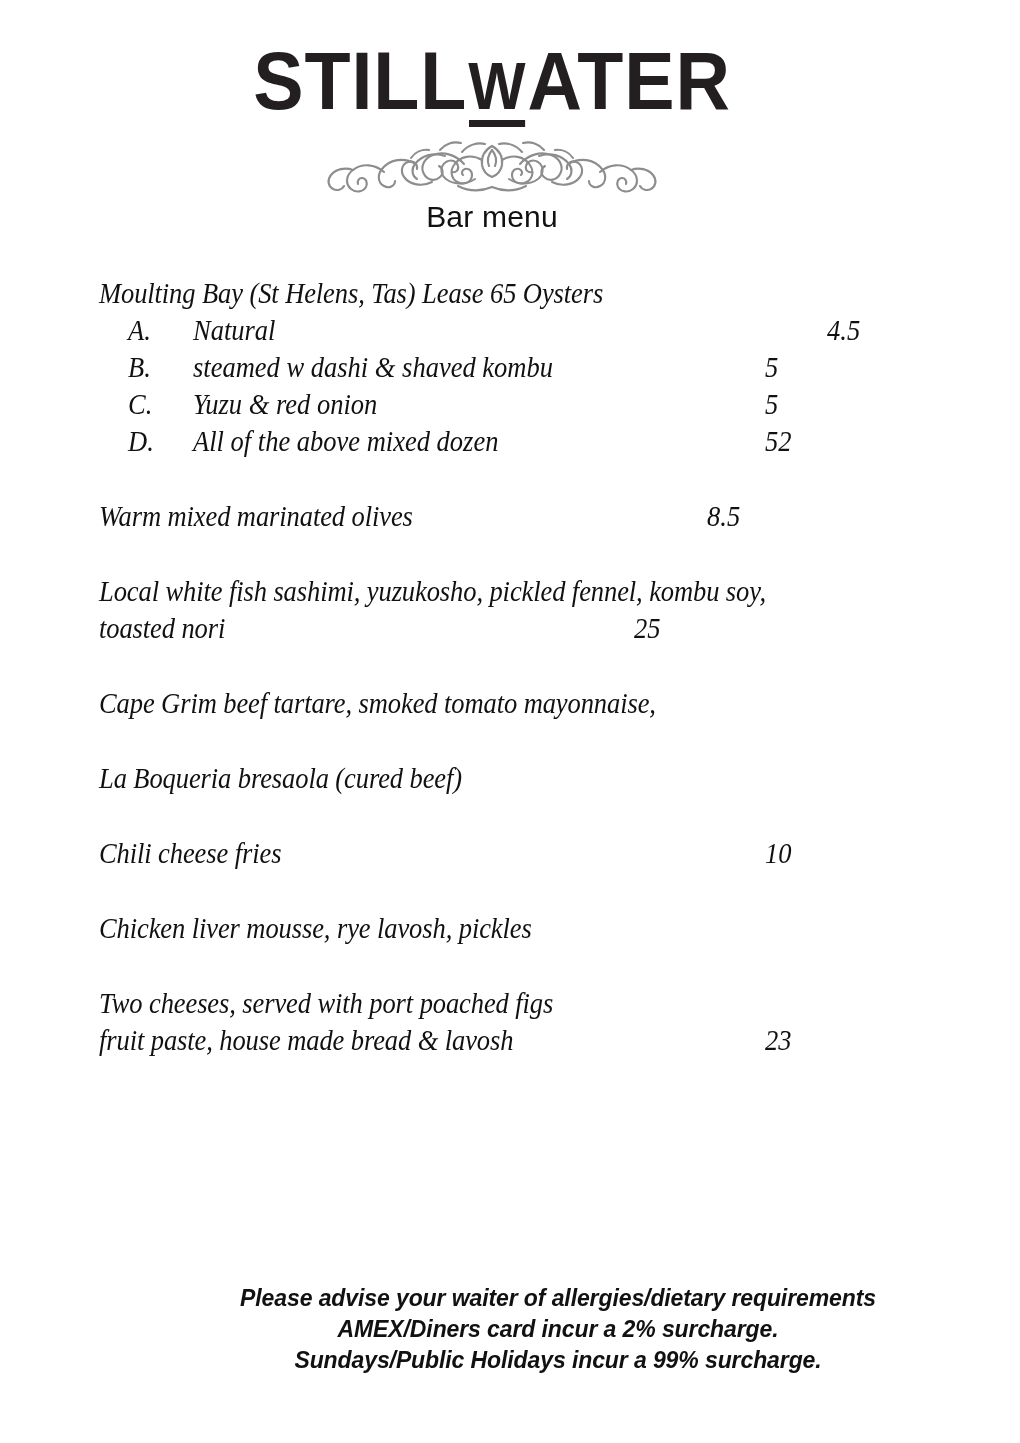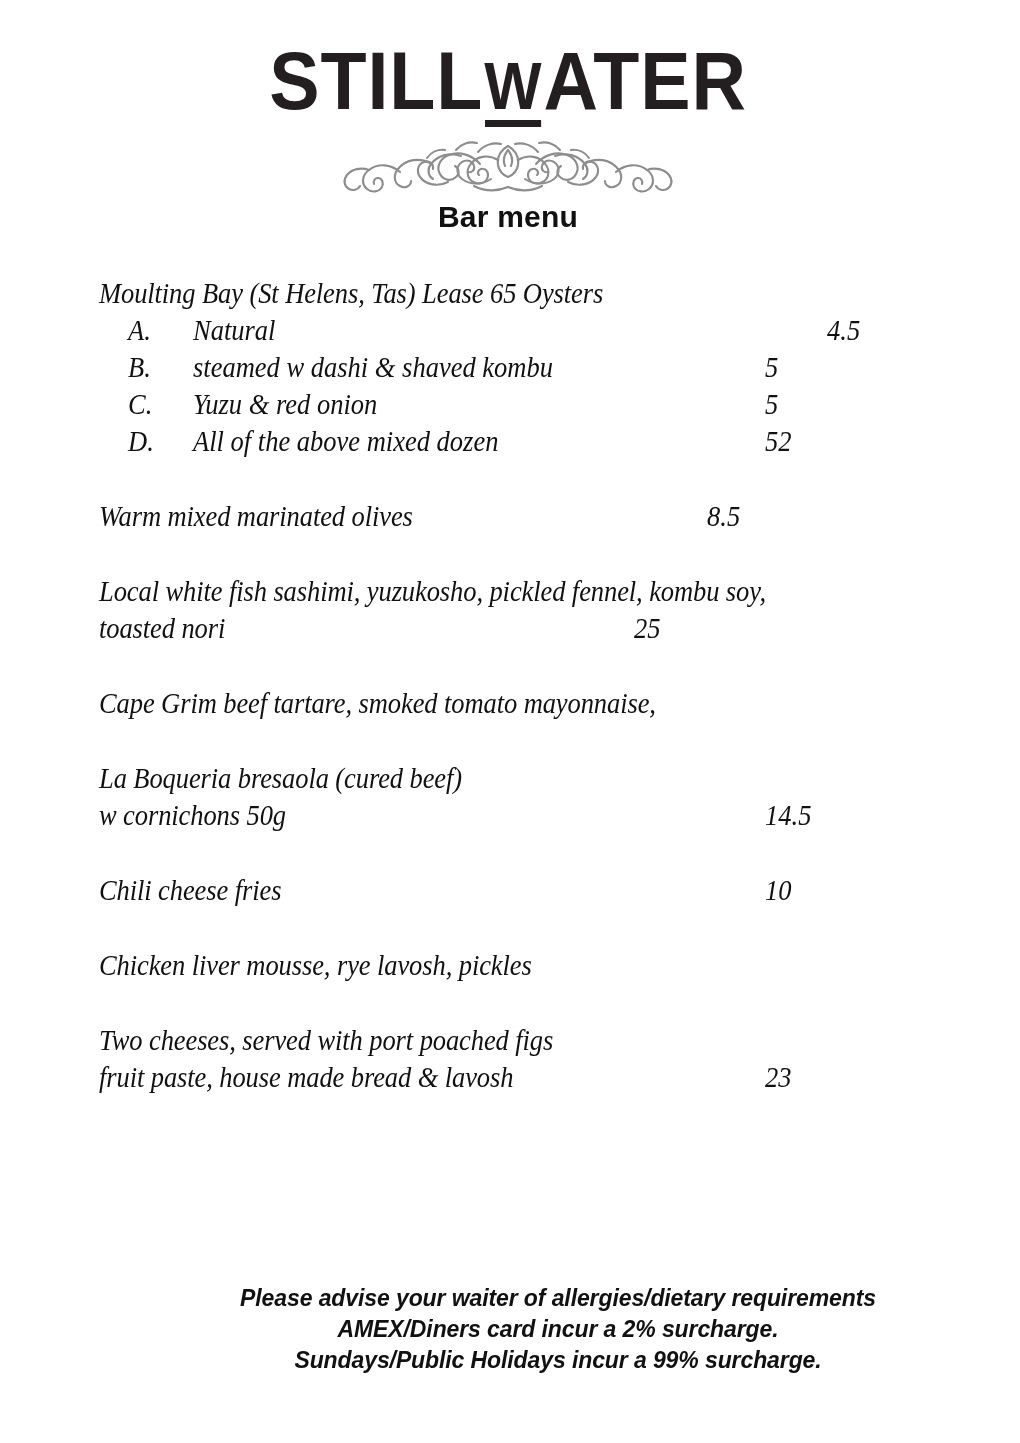--- a/index.html
+++ b/index.html
@@ -16,21 +16,20 @@
     overflow: hidden;
   }
 
   
   .header {
     position: absolute;
     top: 0;
     left: 0;
     width: 984px;
     text-align: center;
-    padding-left: 16px;
   }
   .logo {
     margin-top: 42px;
     height: 78px;
     line-height: 78px;
     font-family: "Liberation Sans Narrow", "Liberation Sans", sans-serif;
     font-weight: bold;
     font-size: 82px;
     letter-spacing: 1px;
     color: #231f20;
@@ -57,21 +56,21 @@
   .flourish {
     margin: 14px auto 0;
     width: 360px;
     height: 62px;
   }
   .flourish svg { display: block; width: 100%; height: 100%; }
 
   .subtitle {
     margin-top: 4px;
     font-size: 30px;
-    font-weight: 700;
+    font-weight: 400;
     color: #111111;
     letter-spacing: 0.2px;
   }
 
   
   .menu {
     position: absolute;
     left: 0;
     top: 278px;
     width: 1020px;
@@ -239,24 +238,20 @@
 
   <div class="row">
     <span class="txt">Cape Grim beef tartare, smoked tomato mayonnaise,</span>
   </div>
 
   <div class="spacer-md"></div>
 
   <div class="row">
     <span class="txt">La Boqueria bresaola (cured beef)</span>
   </div>
-  <div class="row">
-    <span class="txt">w cornichons 50g</span>
-    <span class="price" style="left:765px">14.5</span>
-  </div>
 
   <div class="spacer-md"></div>
 
   <div class="row">
     <span class="txt">Chili cheese fries</span>
     <span class="price" style="left:765px">10</span>
   </div>
 
   <div class="spacer-md"></div>
 

